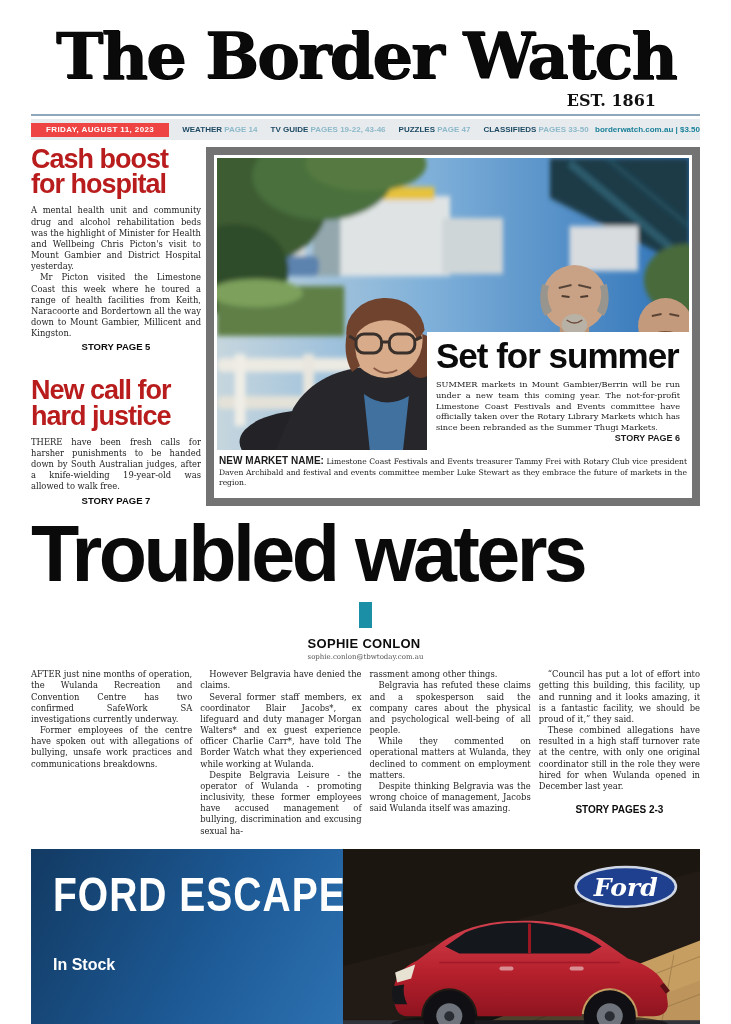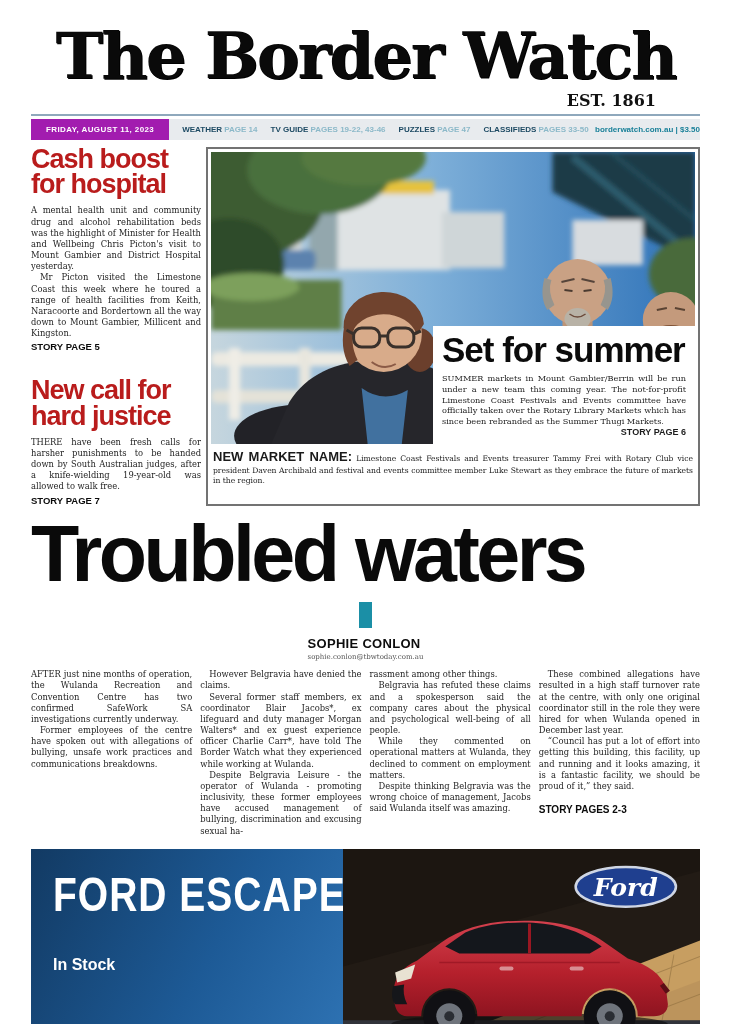--- a/index.html
+++ b/index.html
@@ -20,57 +20,57 @@
     font-family:"DejaVu Serif", serif; font-weight:bold; font-size:16px;
     text-align:right; padding-right:44px; margin-top:2px; color:#111;
   }
   .toprule { height:2px; background:#8fa8bc; margin-top:4px; }
   
   .infobar {
     margin-top:3px; height:21px; background:#e8ebee;
     display:flex; align-items:center; font-size:8px;
   }
   .datebox {
-    background:#a21caf; color:#fff; font-weight:bold; height:21px;
+    background:#ef4444; color:#fff; font-weight:bold; height:14px;
     display:flex; align-items:center; padding:0 15px; letter-spacing:.4px;
     white-space:nowrap;
   }
   .ibitem { margin-left:13px; white-space:nowrap; }
   .ibitem .lbl { font-weight:bold; color:#1d4a63; }
   .ibitem .pgs { color:#8cb9c9; font-weight:bold; }
   .ibright { margin-left:auto; font-weight:bold; color:#1a8199; white-space:nowrap; padding-right:0;}
   
   .maingrid { margin-top:7px; display:grid; grid-template-columns:170px 1fr; gap:5px; }
   .sidehead {
     font-weight:900; font-size:27px; line-height:.93; letter-spacing:-1px;
     color:#b91c1c; margin-bottom:8px;
   }
   .bt {
     font-family:"DejaVu Serif", serif; font-size:8.4px; line-height:1.33;
     text-align:justify; color:#1d1d1d;
   }
   .ind { text-indent:9px; }
-  .storytag { font-weight:bold; font-size:9.5px; text-align:left; margin-top:2px; color:#0c0c0c; }
+  .storytag { font-weight:bold; font-size:9.5px; text-align:center; margin-top:2px; color:#0c0c0c; }
   .sidearticle2 { margin-top:26px; }
   
-  .photo-block { border:2px solid #737373; background:#fff; padding:3px; }
+  .photo-block { border:8px solid #737373; background:#fff; padding:3px; }
   .photo { position:relative; width:100%; height:292px; overflow:hidden; }
   .photo svg { display:block; width:100%; height:100%; }
   .overlaybox {
     position:absolute; right:0; bottom:0; width:262px; background:#fff;
     padding:6px 9px 5px 9px;
   }
   .overlaybox h2 { font-weight:900; font-size:35px; letter-spacing:-1px; line-height:1; margin-bottom:6px; color:#0b0b0b;}
   .overlaybox .bt { font-size:8.2px; }
   .inline-story { float:right; font-weight:bold; font-size:9px; font-family:"Liberation Sans",sans-serif; }
   .caption {
     font-family:"DejaVu Serif", serif; font-size:7.6px; line-height:1.35;
     padding:4px 2px 1px 2px; color:#1a1a1a; text-align:justify;
   }
-  .caption b { font-family:"Liberation Sans",sans-serif; font-size:13px; }
+  .caption b { font-family:"Liberation Sans",sans-serif; font-size:10px; }
   
   .mainhead {
     margin-top:12px; font-weight:900; font-size:79px; letter-spacing:-3.5px;
     line-height:.92; color:#0a0a0a;
   }
   .byline { margin-top:12px; display:flex; align-items:center; gap:8px;flex-direction:column; }
   .bysquare { width:13px; height:26px; background:#1b8fa6; }
   .byname { font-weight:900; font-size:13px; letter-spacing:.3px; color:#0d0d0d;}
   .byemail { font-family:"DejaVu Serif", serif; font-size:7px; color:#555; margin-top:2px; }
   .cols { margin-top:8px; display:grid; grid-template-columns:repeat(4,1fr); gap:8px; min-height:96px; }
@@ -257,22 +257,22 @@
       <p class="bt ind">Several former staff members, ex coordinator Blair Jacobs*, ex lifeguard and duty manager Morgan Walters* and ex guest experience officer Charlie Carr*, have told The Border Watch what they experienced while working at Wulanda.</p>
       <p class="bt ind">Despite Belgravia Leisure - the operator of Wulanda - promoting inclusivity, these former employees have accused management of bullying, discrimination and excusing sexual ha-</p>
     </div>
     <div>
       <p class="bt">rassment among other things.</p>
       <p class="bt ind">Belgravia has refuted these claims and a spokesperson said the company cares about the physical and psychological well-being of all people.</p>
       <p class="bt ind">While they commented on operational matters at Wulanda, they declined to comment on employment matters.</p>
       <p class="bt ind">Despite thinking Belgravia was the wrong choice of management, Jacobs said Wulanda itself was amazing.</p>
     </div>
     <div>
+      <p class="bt ind">“Council has put a lot of effort into getting this building, this facility, up and running and it looks amazing, it is a fantastic facility, we should be proud of it,” they said.</p>
       <p class="bt ind">These combined allegations have resulted in a high staff turnover rate at the centre, with only one original coordinator still in the role they were hired for when Wulanda opened in December last year.</p>
-      <p class="bt ind">“Council has put a lot of effort into getting this building, this facility, up and running and it looks amazing, it is a fantastic facility, we should be proud of it,” they said.</p>
       <div class="storytag">STORY PAGES 2-3</div>
     </div>
   </div>
 
   <section class="ad">
     <div class="ad-left">
       <div class="ad-model">FORD ESCAPE</div>
       <div class="ad-line1">In Stock</div>
 
     </div>

